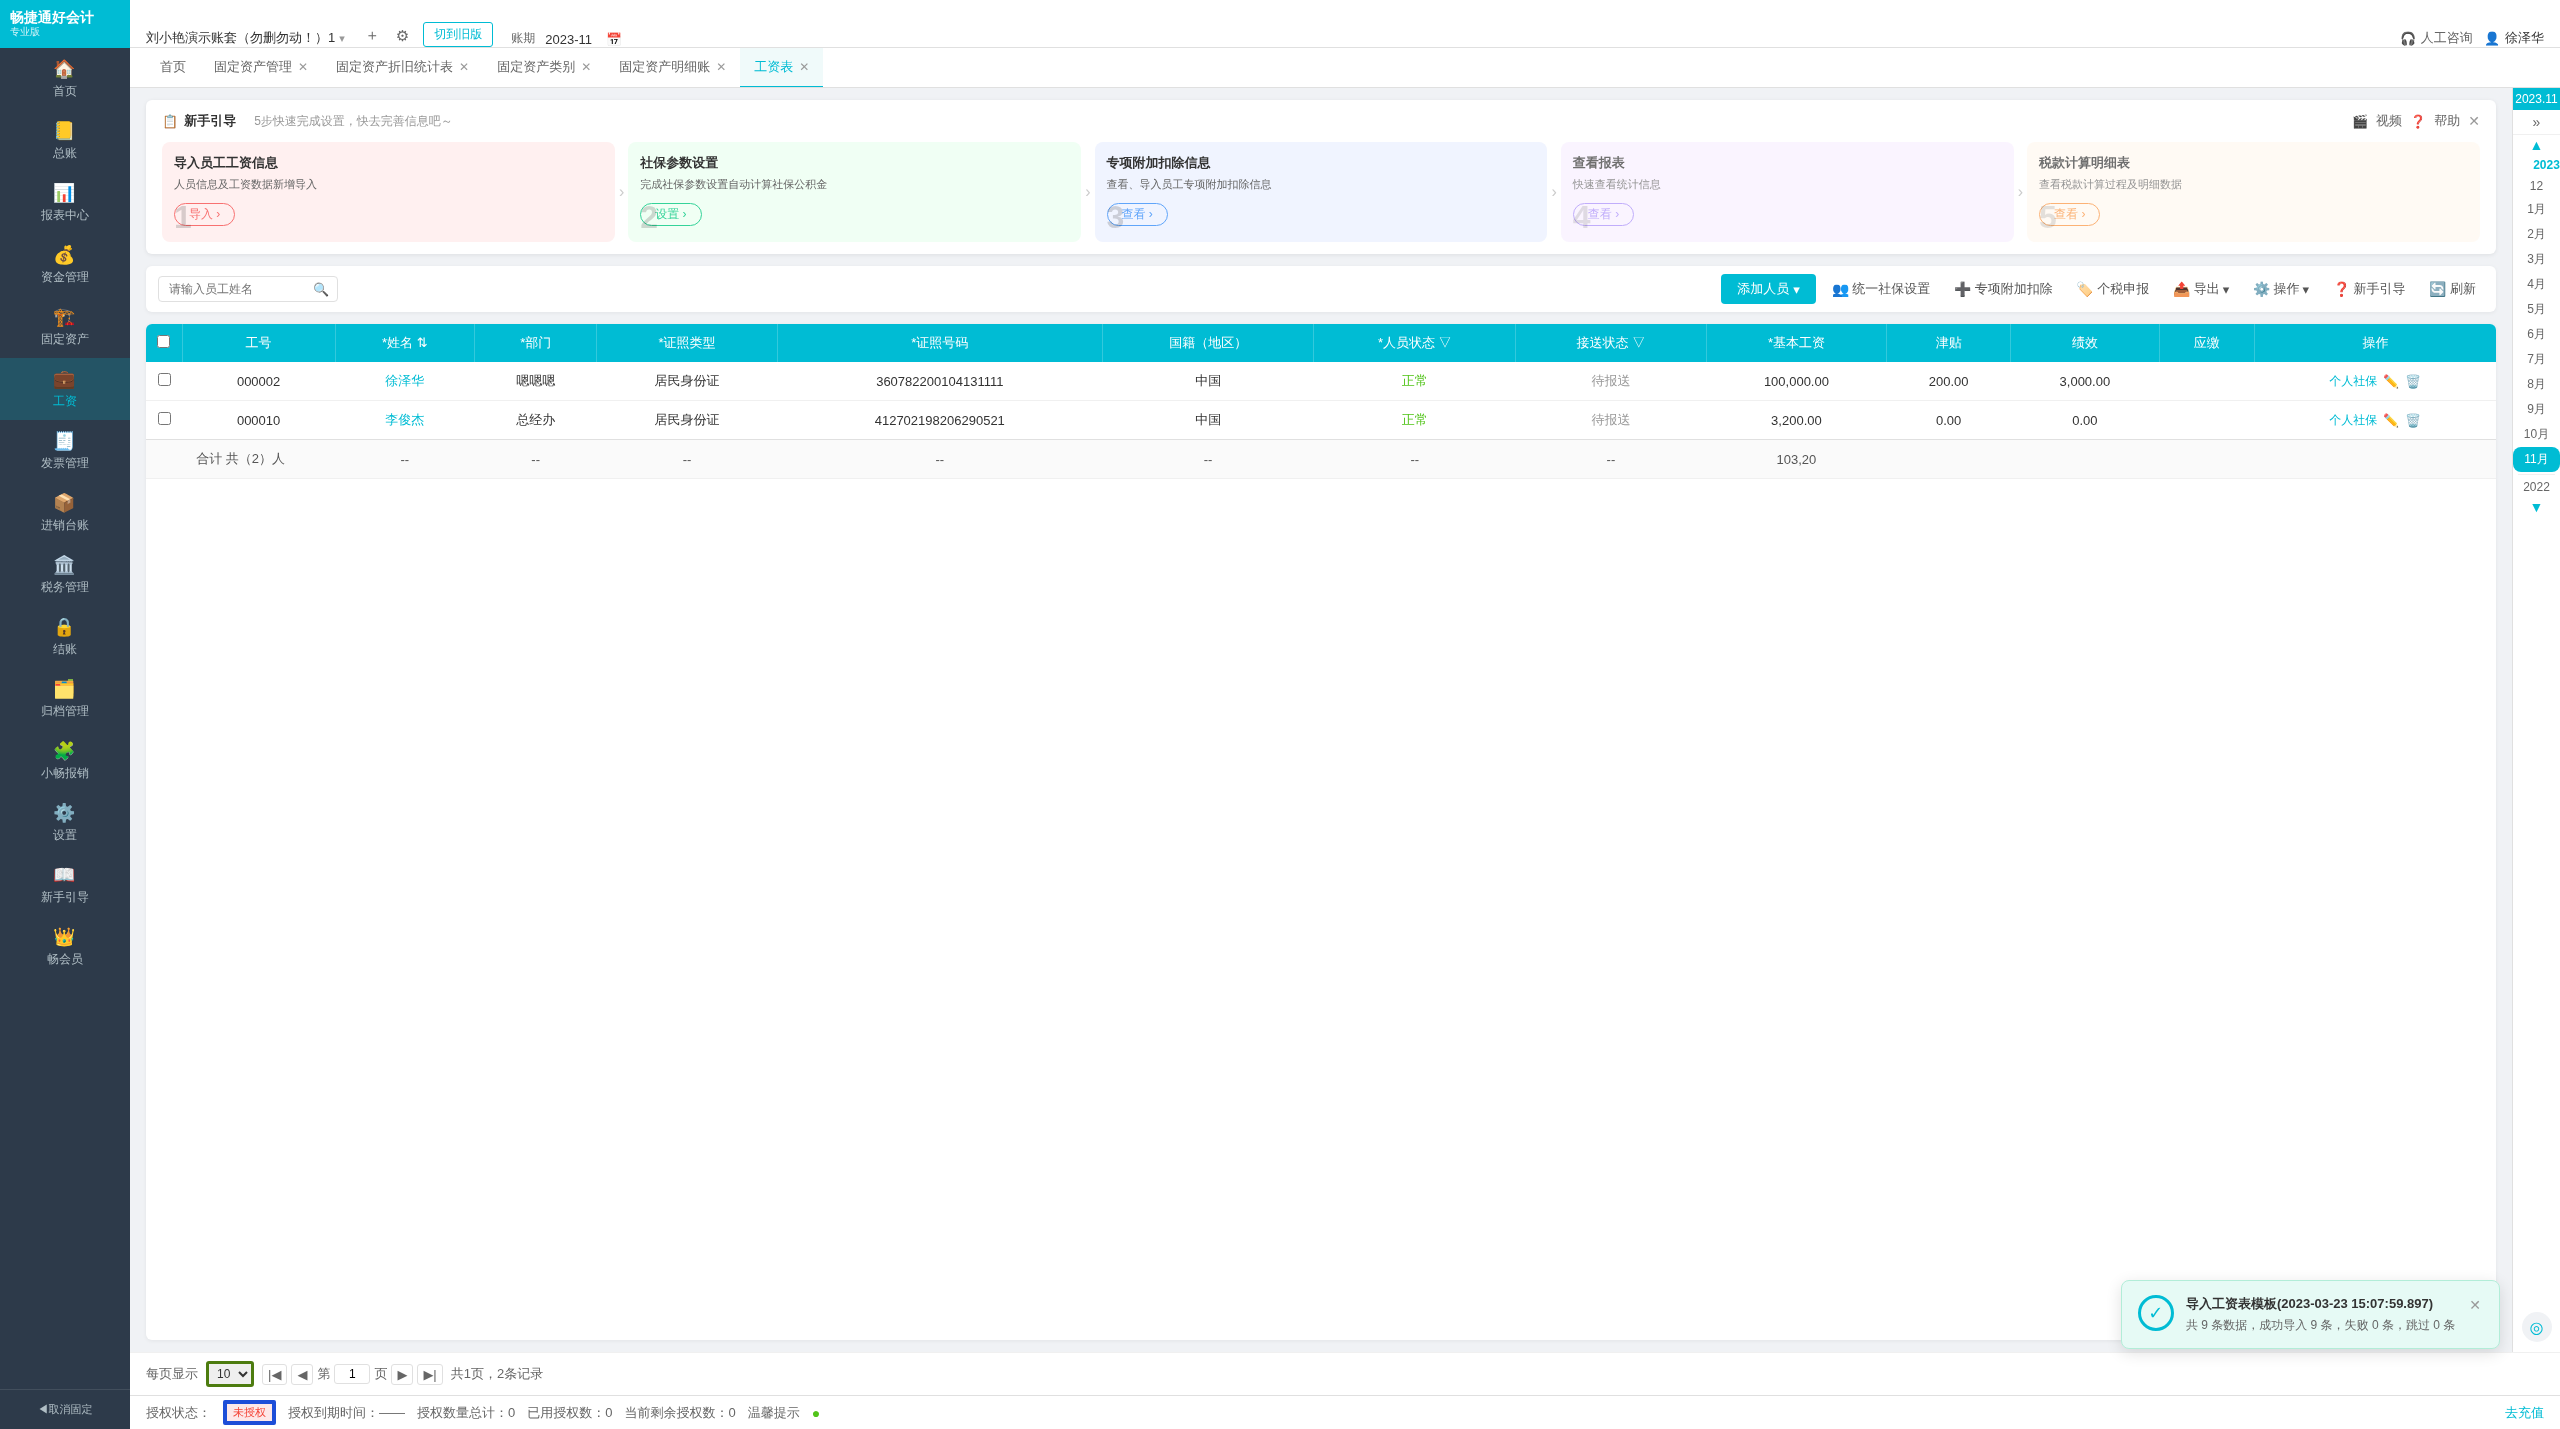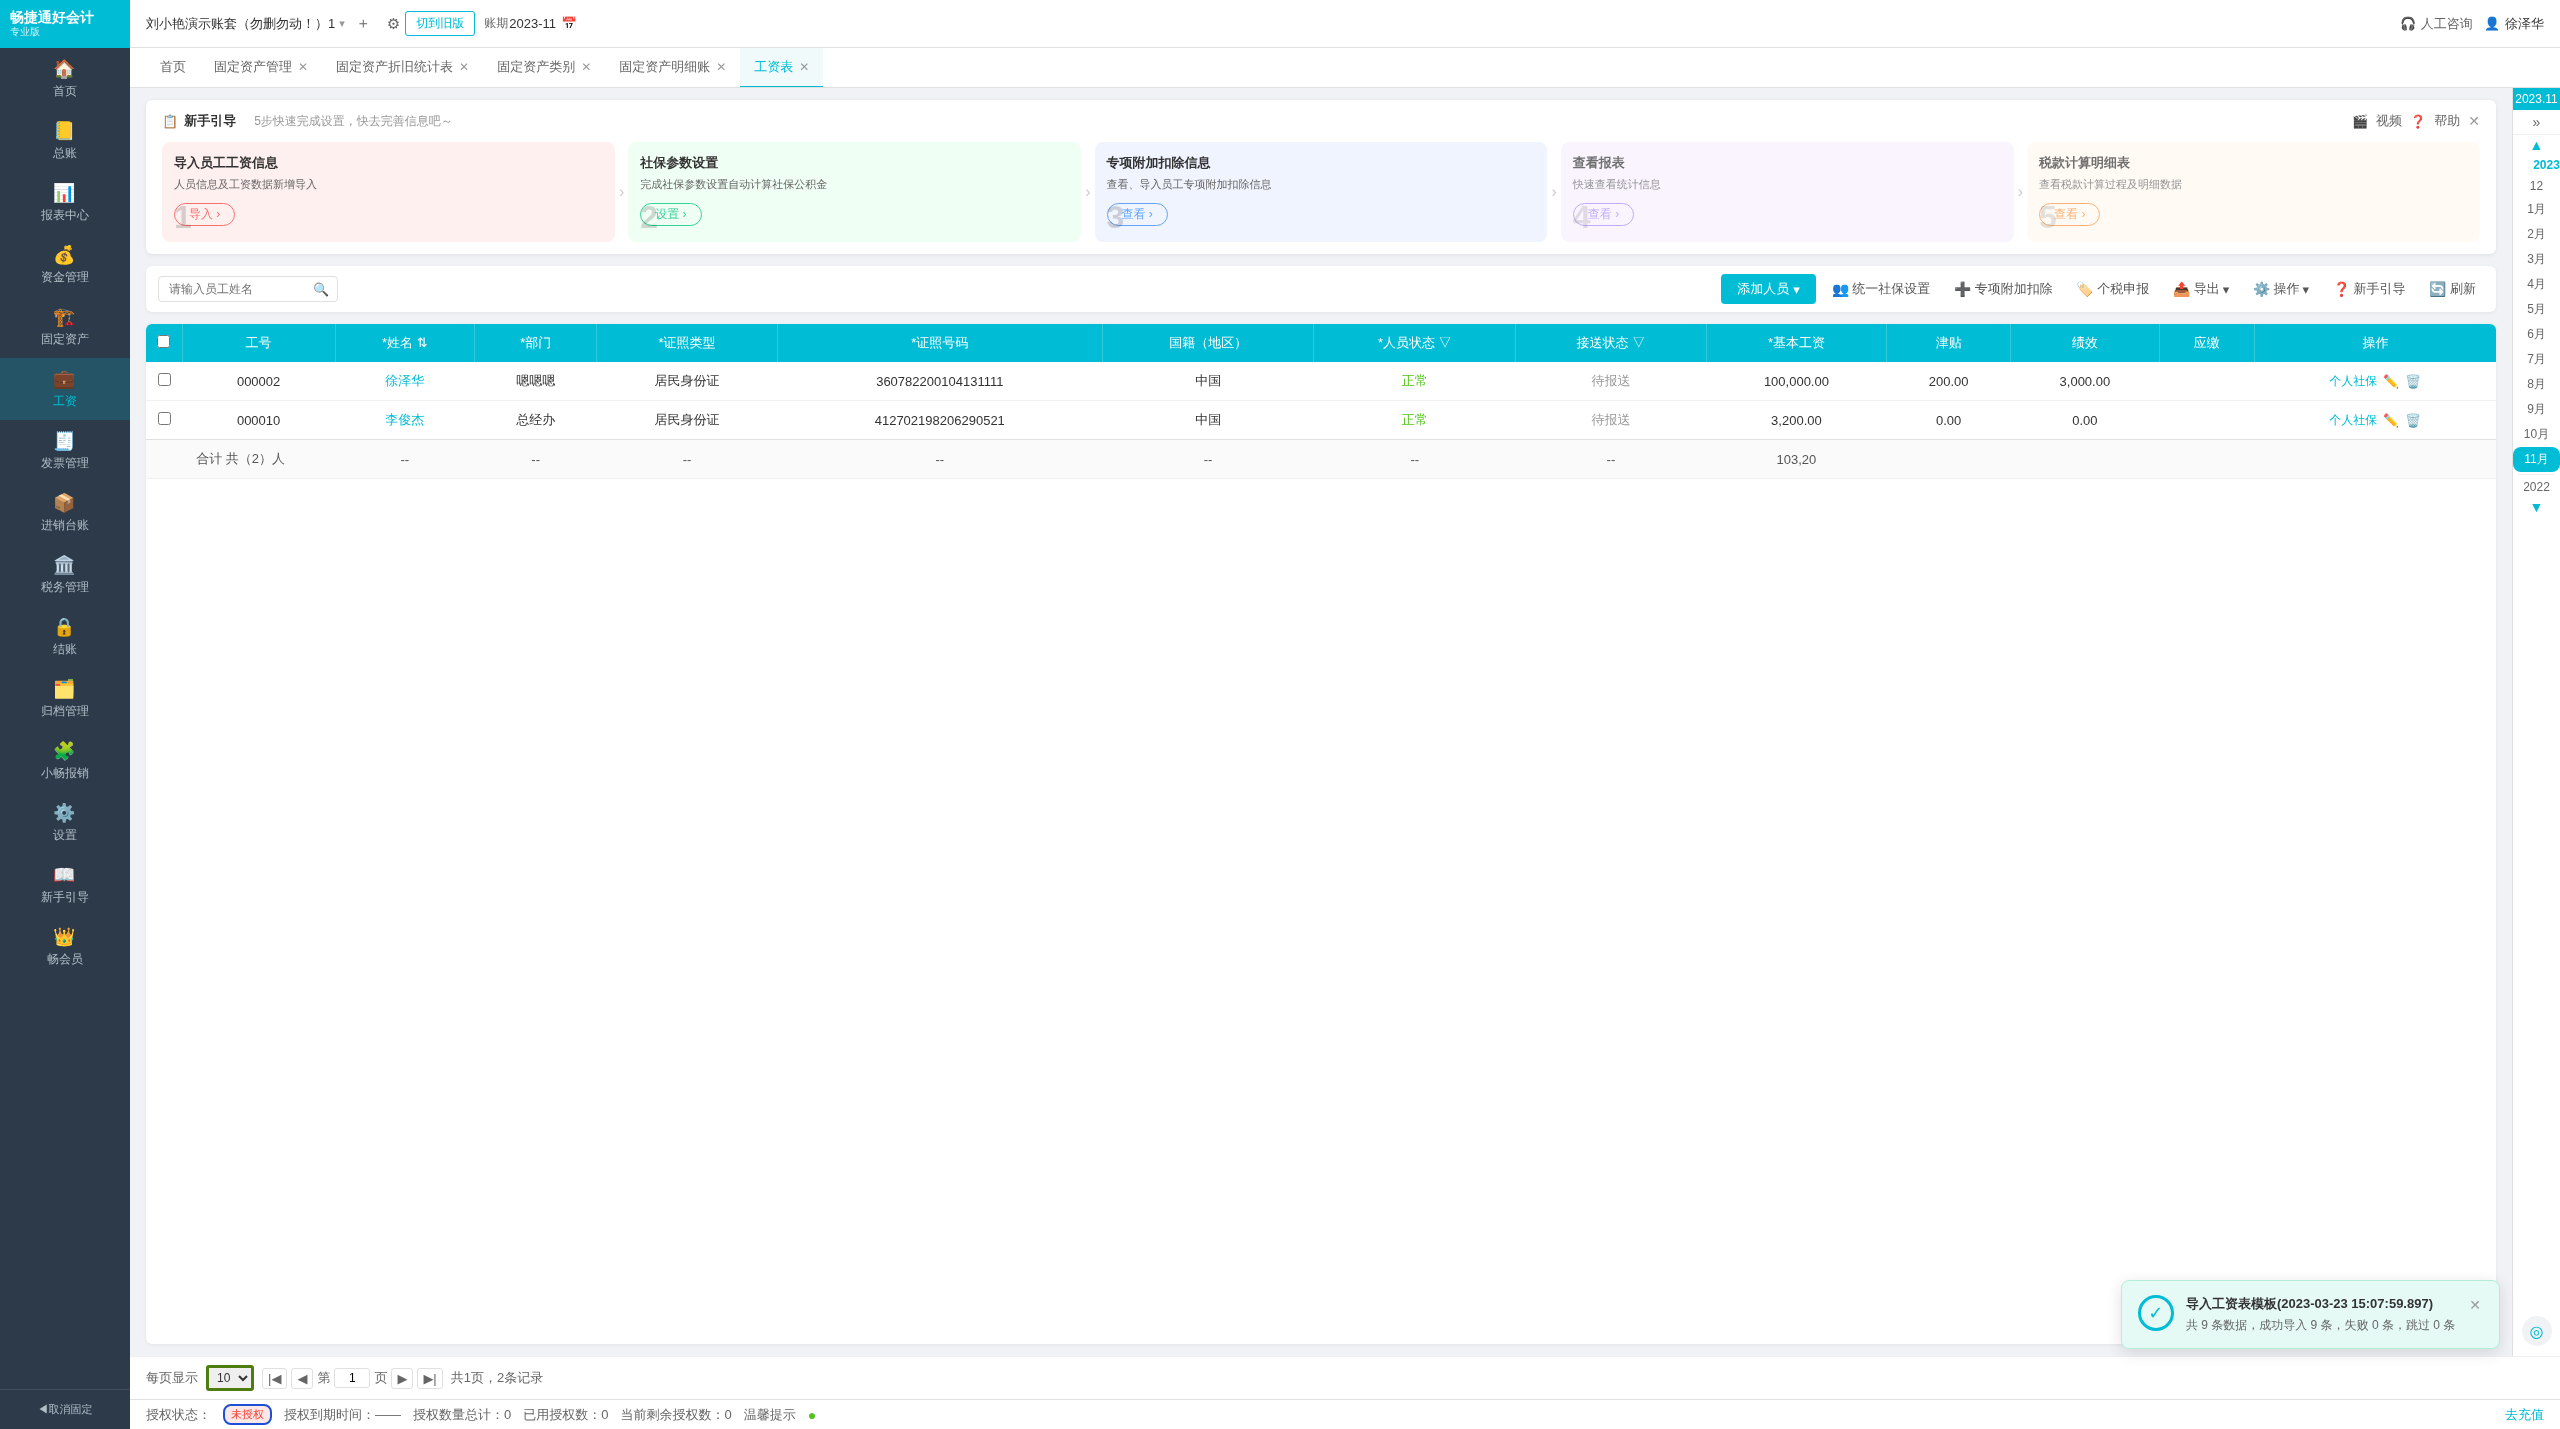--- a/index.html
+++ b/index.html
@@ -67,23 +67,23 @@
       flex-direction: column;
       overflow: hidden;
     }
 
     
     .top-bar {
       background: #fff;
       border-bottom: 1px solid #e0e0e0;
       padding: 0 16px;
       display: flex;
-      align-items: center;
+      align-items: flex-end;
       height: 48px;
-      gap: 1px;
+      gap: 10px;
       flex-shrink: 0;
     }
     .company-select {
       display: flex;
       align-items: center;
       gap: 4px;
       cursor: pointer;
       color: #333;
       font-size: 13px;
     }
@@ -368,21 +368,21 @@
       background: #fff;
       border-top: 1px solid #e0e0e0;
       padding: 4px 16px;
       display: flex;
       align-items: center;
       gap: 12px;
       font-size: 11px;
       color: #666;
       flex-shrink: 0;
     }
-    .status-unauthorized { color: #f44336; background: #fde8e8; border: 2px solid #1d4ed8; padding: 1px 6px; border-radius: 8px; font-size: 11px; }
+    .status-unauthorized { color: #f44336; background: #fde8e8; border: 4px solid #1d4ed8; padding: 1px 6px; border-radius: 2px; font-size: 11px; }
     .go-recharge { color: #00bcd4; cursor: pointer; margin-left: auto; }
 
     
     .right-panel {
       width: 48px;
       background: #fff;
       border-left: 1px solid #e0e0e0;
       display: flex;
       flex-direction: column;
       align-items: center;

